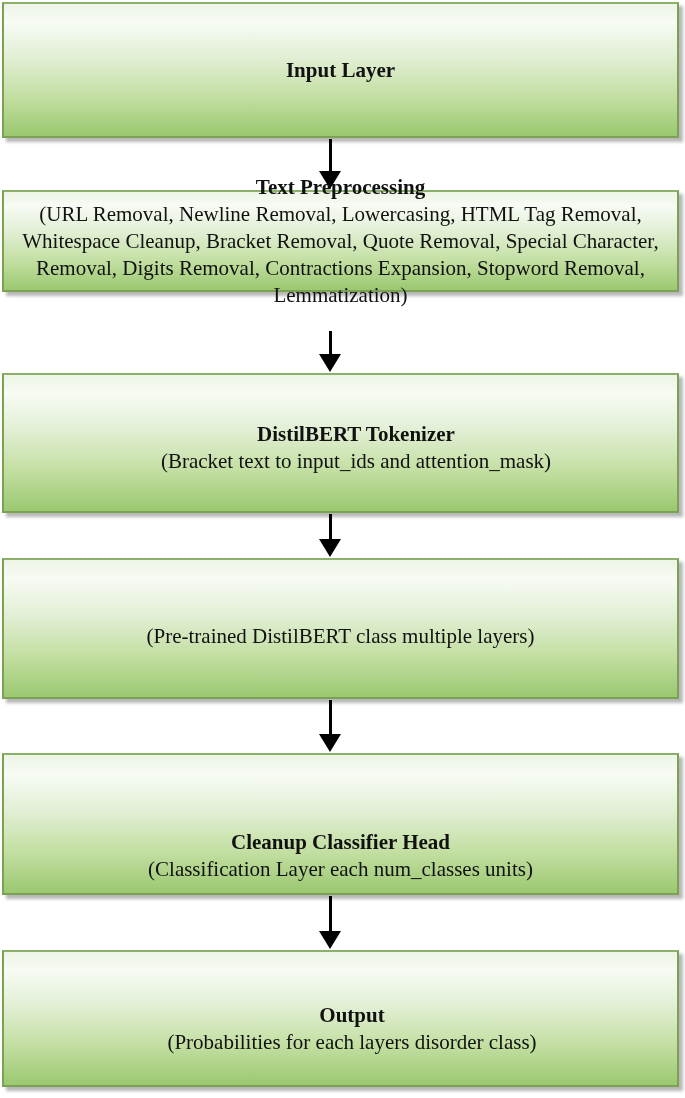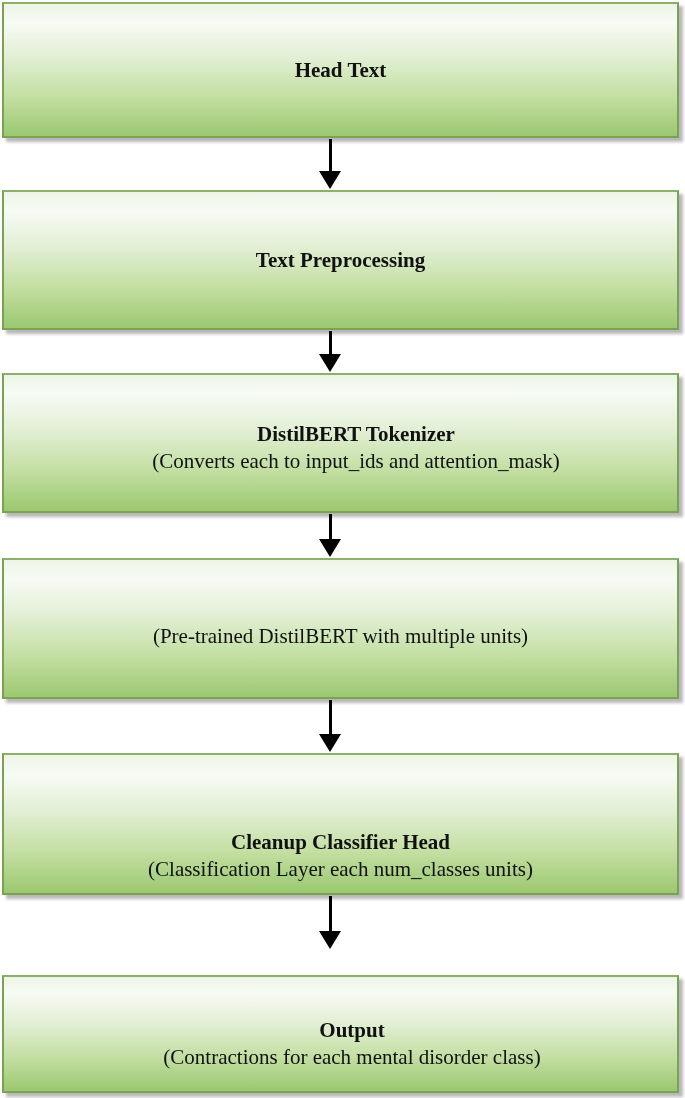--- a/index.html
+++ b/index.html
@@ -46,25 +46,25 @@
     display: block;
   }
   .box-subtitle {
     font-size: 21px;
     line-height: 27px;
     display: block;
     white-space: pre-line;
   }
   
   .b1 { top: 2px;   height: 136px; }
-  .b2 { top: 190px; height: 140px; justify-content: center; }
+  .b2 { top: 190px; height: 102px; justify-content: center; }
   .b3 { top: 373px; height: 140px; padding-left: 31px; }
   .b4 { top: 558px; height: 141px; }
   .b5 { top: 753px; height: 142px; }
-  .b6 { top: 975px; height: 118px; padding-left: 23px; }
+  .b6 { top: 950px; height: 137px; padding-left: 23px; }
   .b3 .box-inner { transform: translateY(5px); }
   .b4 .box-inner { transform: translateY(8px); }
   .b5 .box-inner { transform: translateY(32px); }
   .b6 .box-inner { transform: translateY(10px); }
   
   .arrow {
     position: absolute;
     left: 330px;
     transform: translateX(-50%);
     display: flex;
@@ -88,55 +88,59 @@
   .a4 { top: 700px; } .a4 .shaft { height: 34px; }
   .a5 { top: 896px; } .a5 .shaft { height: 35px; }
 </style>
 </head>
 <body>
 
 <div id="stage">
 
   <div class="flow-box b1">
     <div class="box-inner">
-      <span class="box-title">Head Text</span>
+      <span class="box-title">Input Layer</span>
     </div>
   </div>
 
   <div class="arrow a1">
     <div class="shaft"></div>
     <div class="head"></div>
   </div>
 
   <div class="flow-box b2">
     <div class="box-inner">
       <span class="box-title">Text Preprocessing</span>
+      <span class="box-subtitle">(URL Removal, Newline Removal, Lowercasing, HTML Tag Removal,
+Whitespace Cleanup, Bracket Removal, Quote Removal, Special Character,
+Removal, Digits Removal, Contractions Expansion, Stopword Removal,
+Lemmatization)</span>
     </div>
   </div>
 
   <div class="arrow a2">
     <div class="shaft"></div>
     <div class="head"></div>
   </div>
 
   <div class="flow-box b3">
     <div class="box-inner">
       <span class="box-title">DistilBERT Tokenizer</span>
-      <span class="box-subtitle">(Converts each to input_ids and attention_mask)</span>
+      <span class="box-subtitle">(Bracket text to input_ids and attention_mask)</span>
     </div>
   </div>
 
   <div class="arrow a3">
     <div class="shaft"></div>
     <div class="head"></div>
   </div>
 
   <div class="flow-box b4">
     <div class="box-inner">
-      <span class="box-subtitle">(Pre-trained DistilBERT with multiple units)</span>
+      <span class="box-subtitle">(Pre-trained DistilBERT class multiple layers)</span>
     </div>
   </div>
 
   <div class="arrow a4">
     <div class="shaft"></div>
     <div class="head"></div>
   </div>
 
   <div class="flow-box b5">
     <div class="box-inner">
@@ -146,17 +150,17 @@
   </div>
 
   <div class="arrow a5">
     <div class="shaft"></div>
     <div class="head"></div>
   </div>
 
   <div class="flow-box b6">
     <div class="box-inner">
       <span class="box-title">Output</span>
-      <span class="box-subtitle">(Contractions for each mental disorder class)</span>
+      <span class="box-subtitle">(Probabilities for each layers disorder class)</span>
     </div>
   </div>
 
 </div>
 
 </body></html>

